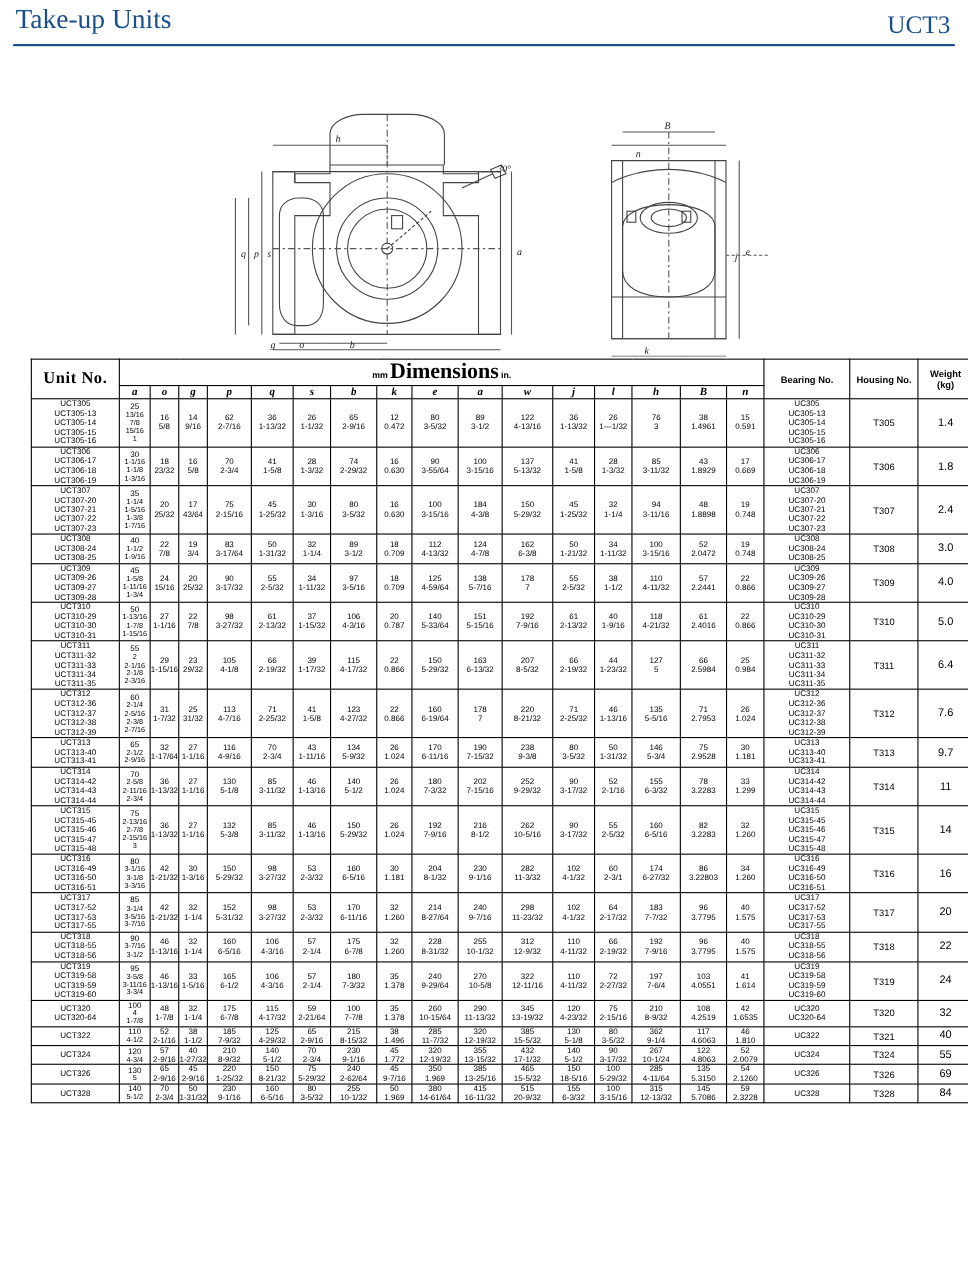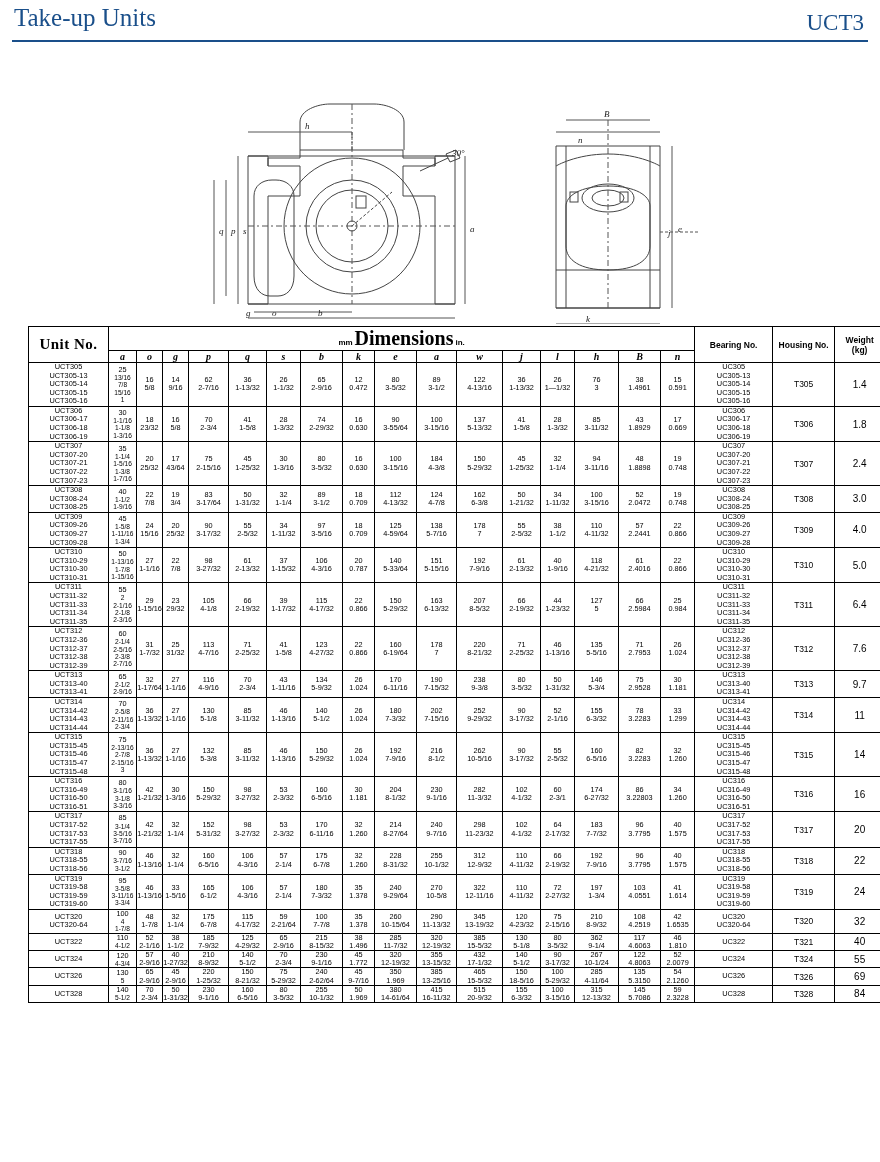--- a/index.html
+++ b/index.html
@@ -1334,21 +1334,21 @@
             <td class="val">
               <span class="mm">110</span>
               <span class="in">4-11/32</span>
             </td>
             <td class="val">
               <span class="mm">72</span>
               <span class="in">2-27/32</span>
             </td>
             <td class="val">
               <span class="mm">197</span>
-              <span class="in">1-3/4</span>
+              <span class="in">7-6/4</span>
             </td>
             <td class="val">
               <span class="mm">103</span>
               <span class="in">4.0551</span>
             </td>
             <td class="val">
               <span class="mm">41</span>
               <span class="in">1.614</span>
             </td>
             <td class="bearcell">UC319

